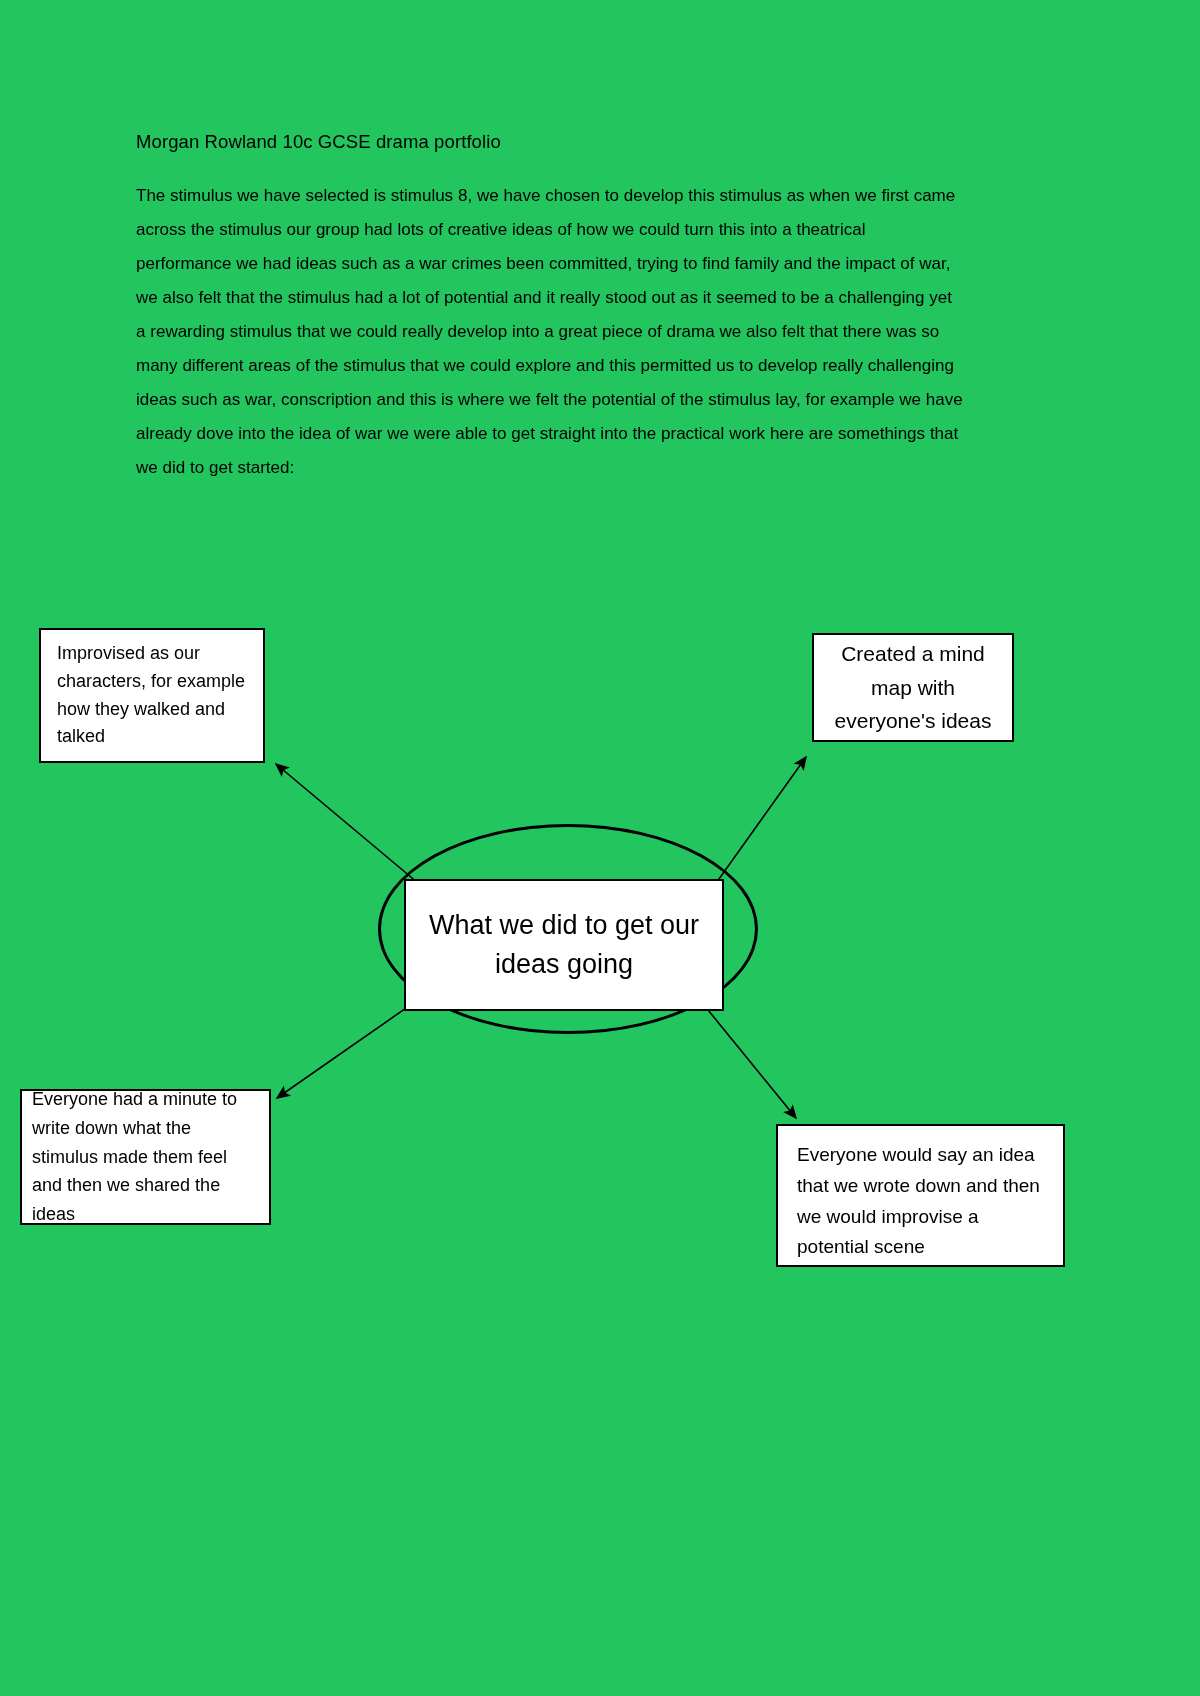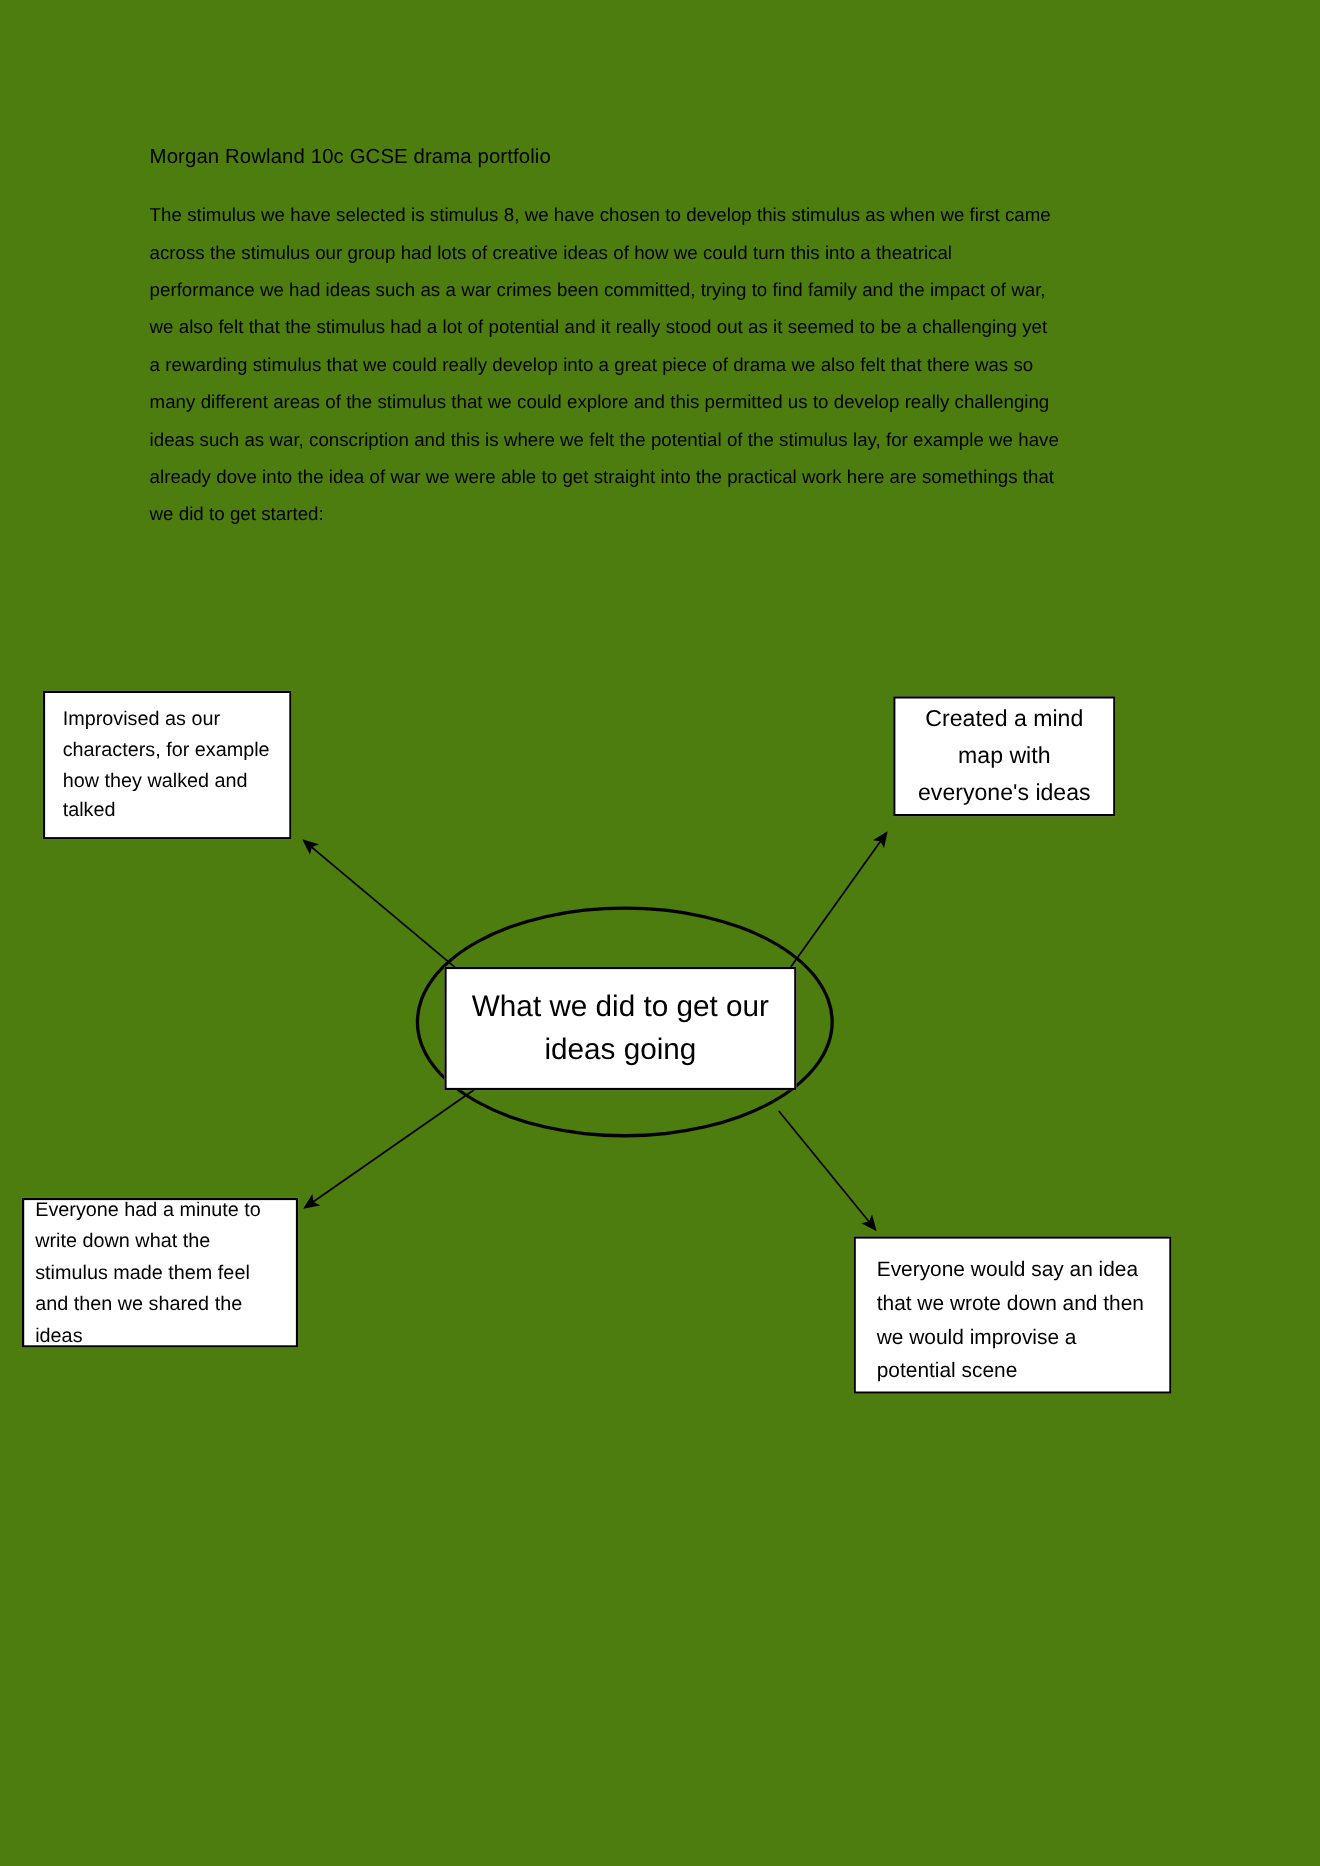--- a/index.html
+++ b/index.html
@@ -8,21 +8,21 @@
     background: #ffffff;
   }
   body {
     font-family: "Liberation Sans", sans-serif;
     color: #000000;
   }
   .page {
     position: relative;
     width: 1200px;
     height: 1696px;
-    background: #4d7c0f;
+    background: #22c55e;
     overflow: hidden;
   }
 
   
   .doc-text {
     position: absolute;
     left: 136px;
     top: 128px;
     width: 828px;
   }
@@ -122,21 +122,21 @@
     border: 3px solid #000000;
     border-radius: 50%;
     box-sizing: border-box;
     background: transparent;
   }
   #center-rect {
     position: absolute;
     left: 404px;
     top: 879px;
     width: 320px;
-    height: 112px;
+    height: 132px;
     border: 2px solid #000000;
     background: #ffffff;
     box-sizing: border-box;
     display: flex;
     align-items: center;
     justify-content: center;
   }
   #center-rect p {
     margin: 0;
     font-size: 27px;

